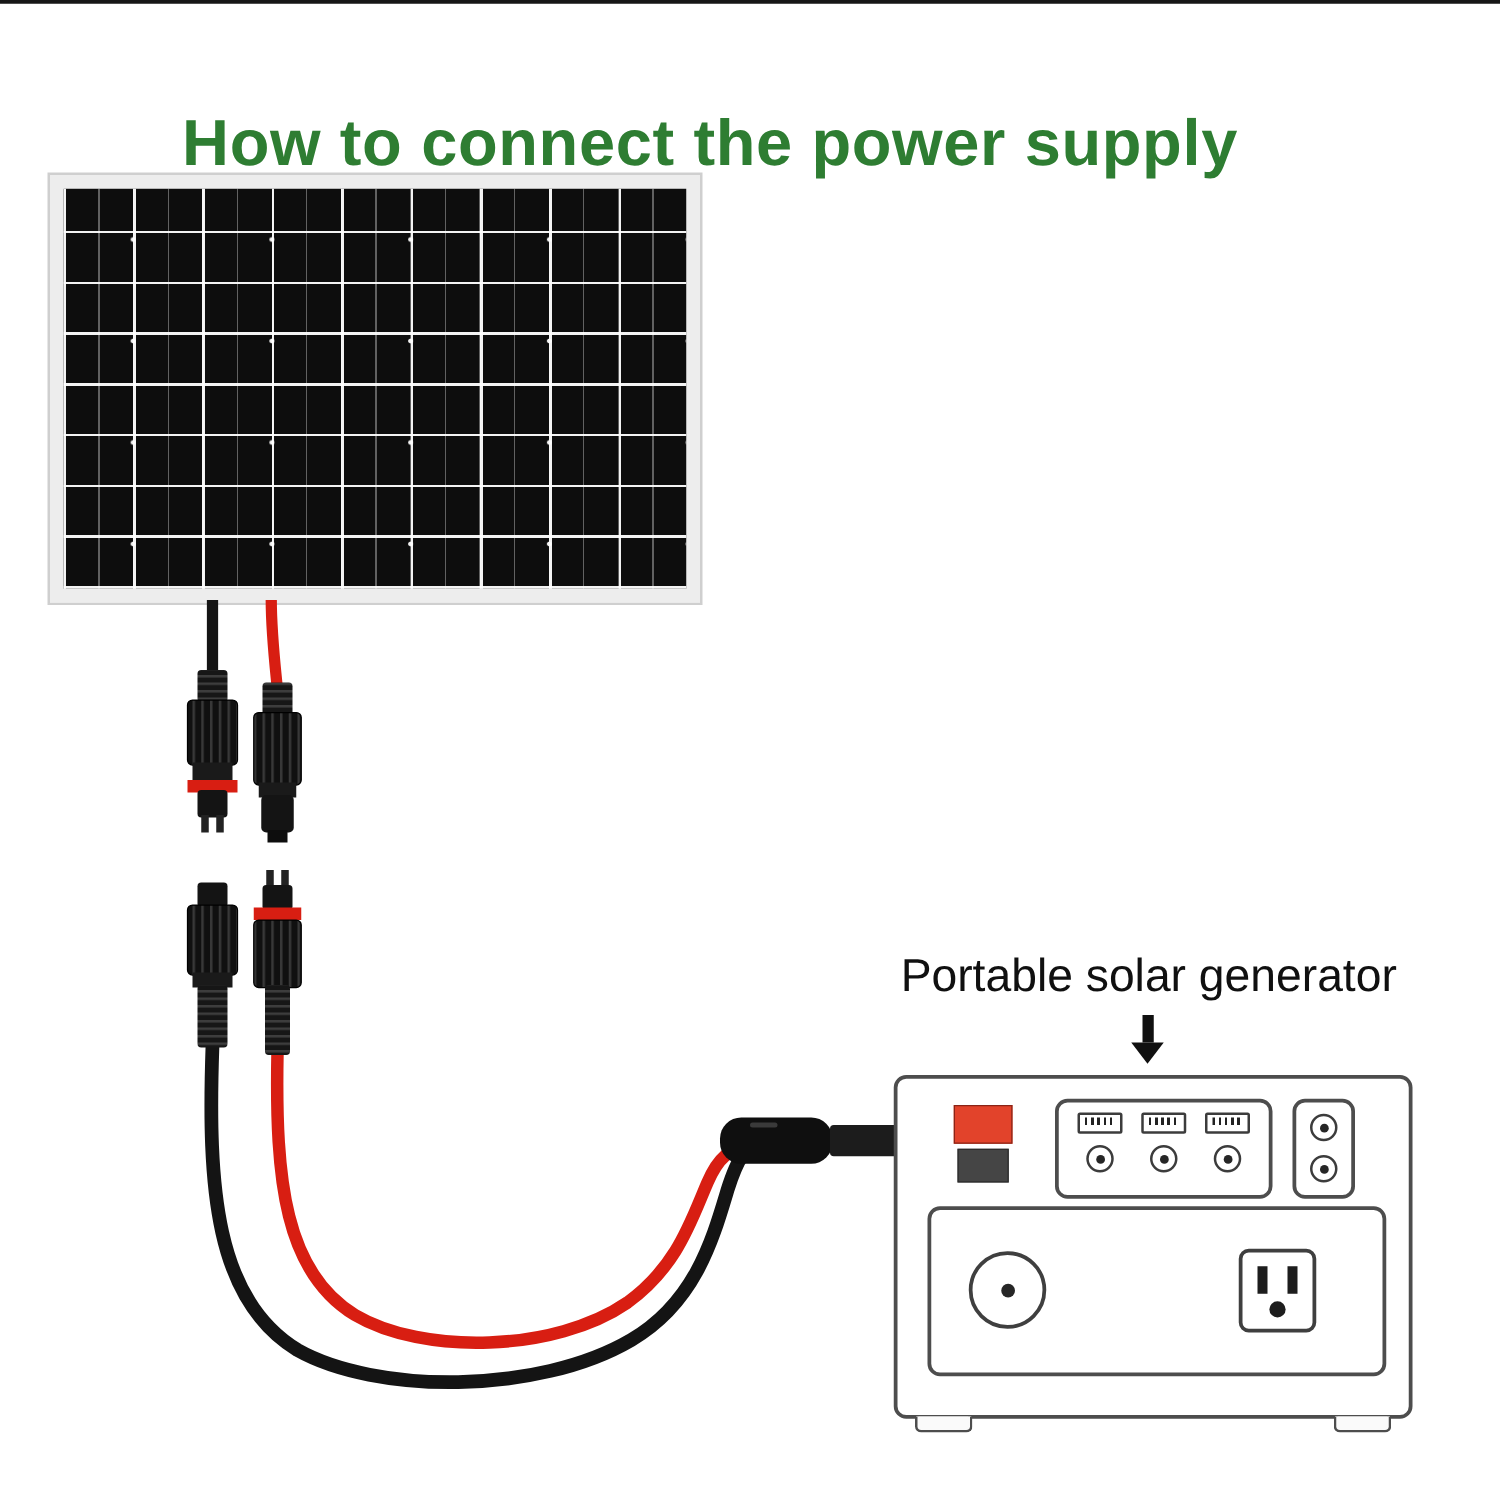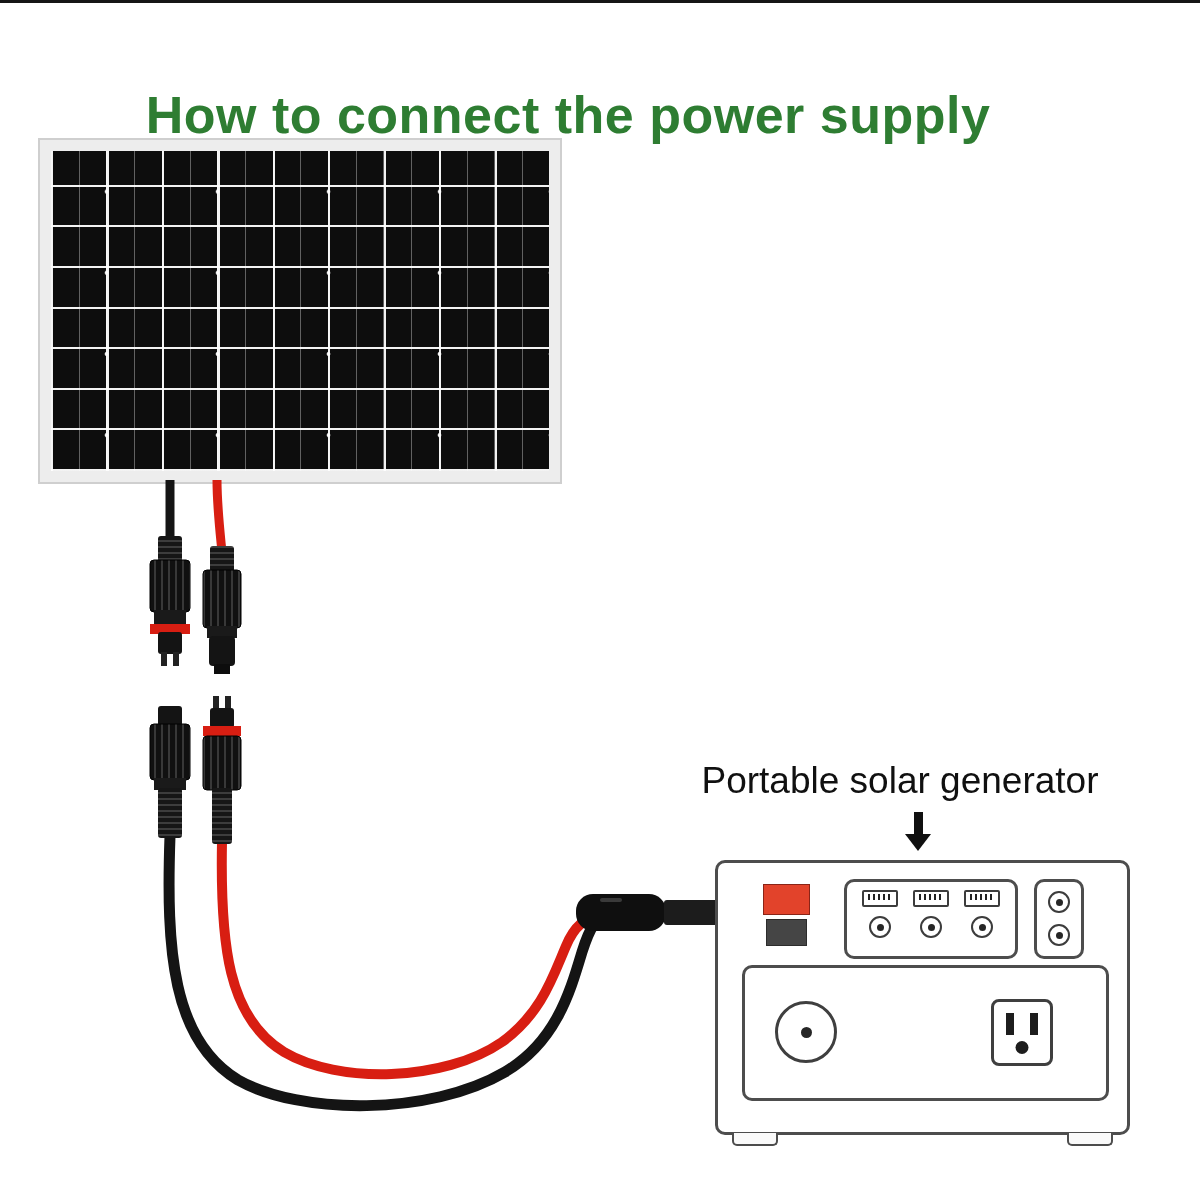--- a/index.html
+++ b/index.html
@@ -38,21 +38,21 @@
   }
 
   
   .wiring{position:absolute;left:0;top:0;z-index:2;pointer-events:none;}
   .cable-red{stroke:var(--cable-red);}
   .cable-black{stroke:var(--cable-black);}
   .fill-red{fill:var(--cable-red);}
 
   
   .gen-label{
-    position:absolute;left:655px;top:760px;width:490px;text-align:center;
+    position:absolute;left:674px;top:760px;width:490px;text-align:center;
     font-size:37px;font-weight:400;color:#101010;z-index:3;
   }
   .down-arrow{position:absolute;left:903px;top:812px;width:30px;height:42px;z-index:3;}
   .down-arrow .stem{width:9px;height:22px;background:#101010;margin:0 auto;}
   .down-arrow .head{
     width:0;height:0;margin:0 auto;
     border-left:13px solid transparent;border-right:13px solid transparent;
     border-top:17px solid #101010;
   }
 

